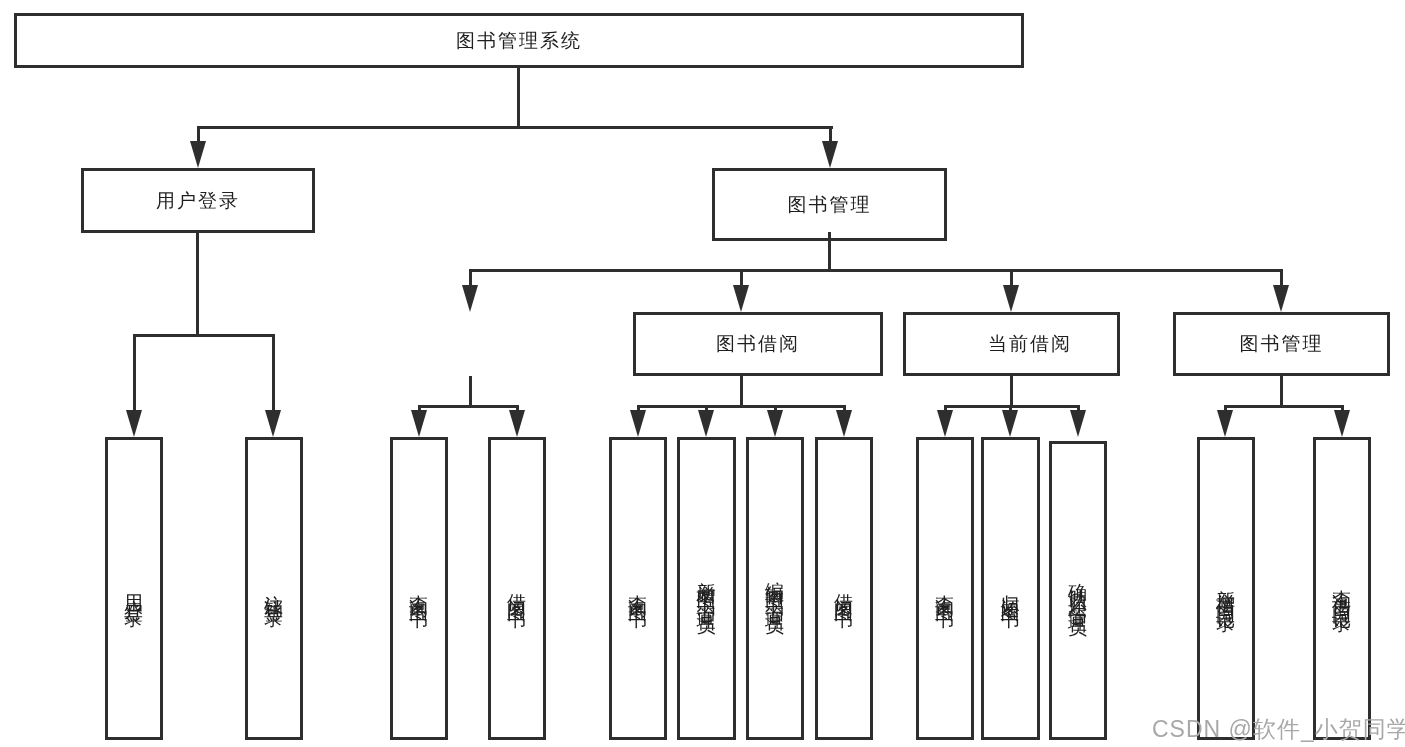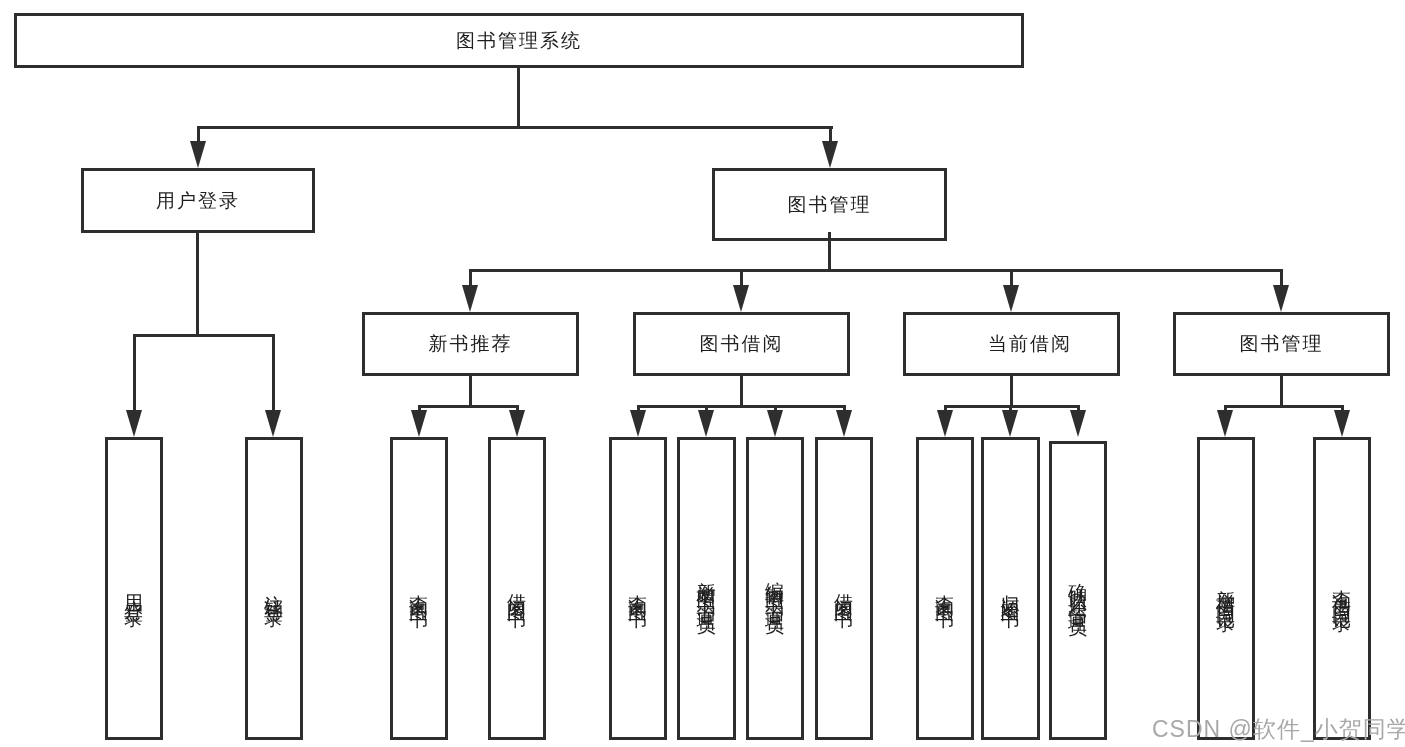--- a/index.html
+++ b/index.html
@@ -68,24 +68,21 @@
   <div class="h" style="left:469px;top:269px;width:813px;"></div>
   <div class="v" style="left:469px;top:269px;height:22px;"></div>
   <div class="arr" style="left:462px;top:285px;"></div>
   <div class="v" style="left:740px;top:269px;height:22px;"></div>
   <div class="arr" style="left:733px;top:285px;"></div>
   <div class="v" style="left:1010px;top:269px;height:22px;"></div>
   <div class="arr" style="left:1003px;top:285px;"></div>
   <div class="v" style="left:1280px;top:269px;height:22px;"></div>
   <div class="arr" style="left:1273px;top:285px;"></div>
 
-  <div class="bx" style="left:362px;top:312px;width:217px;height:64px;">
-    <span>新书推荐</span>
-  </div>
-  <div class="bx" style="left:633px;top:312px;width:217px;height:64px;">
+  <div class="bx" style="left:633px;top:312px;width:250px;height:64px;">
     <span>图书借阅</span>
   </div>
   <div class="bx" style="left:903px;top:312px;width:217px;height:64px;padding-left:37px;">
     <span>当前借阅</span>
   </div>
   <div class="bx" style="left:1173px;top:312px;width:217px;height:64px;">
     <span>图书管理</span>
   </div>
 
   <div class="v" style="left:469px;top:376px;height:31px;"></div>

